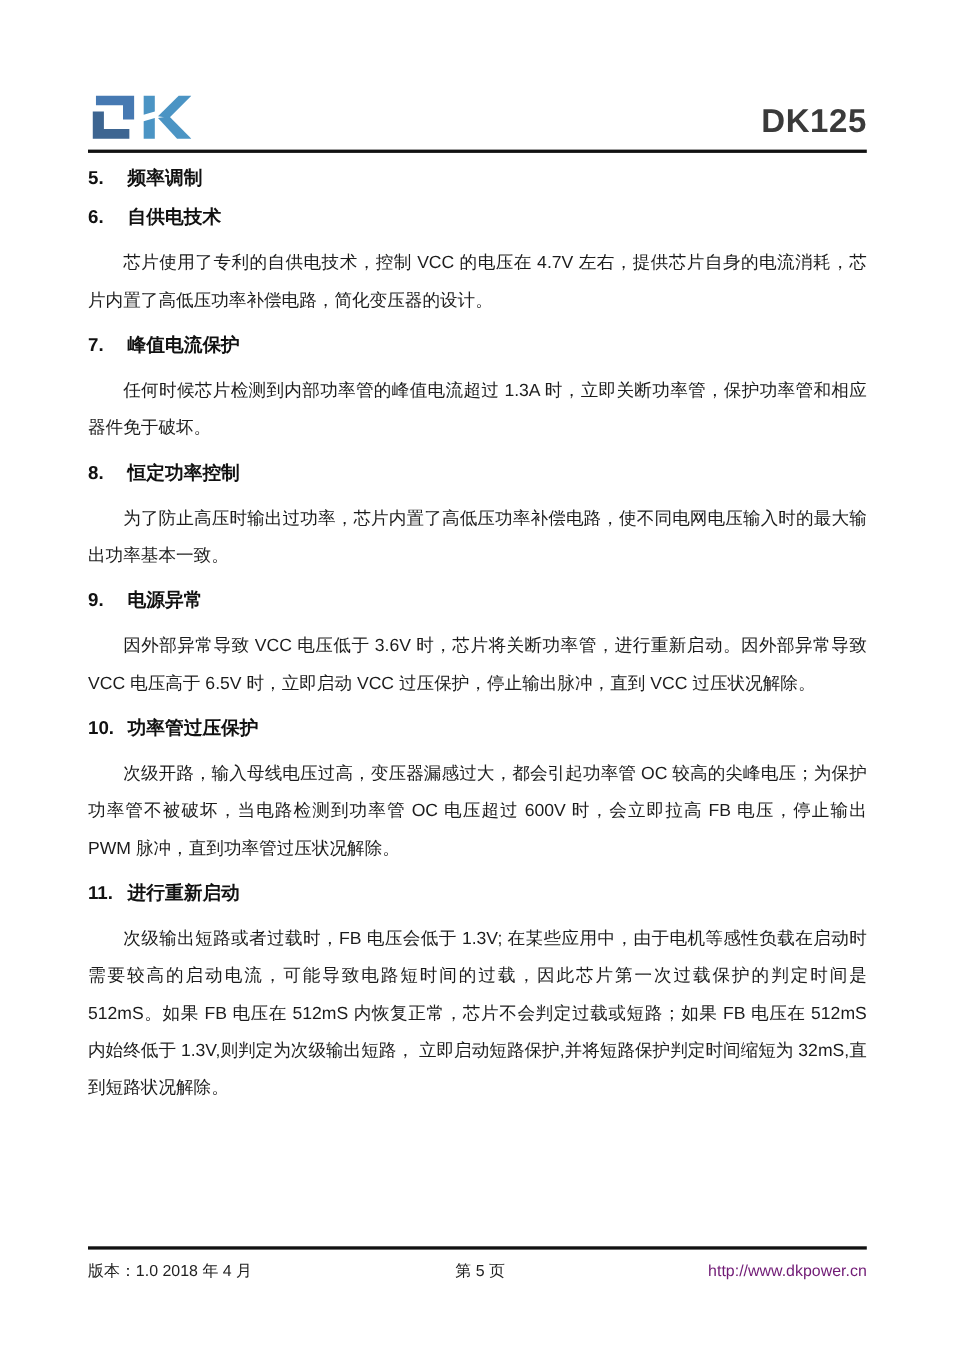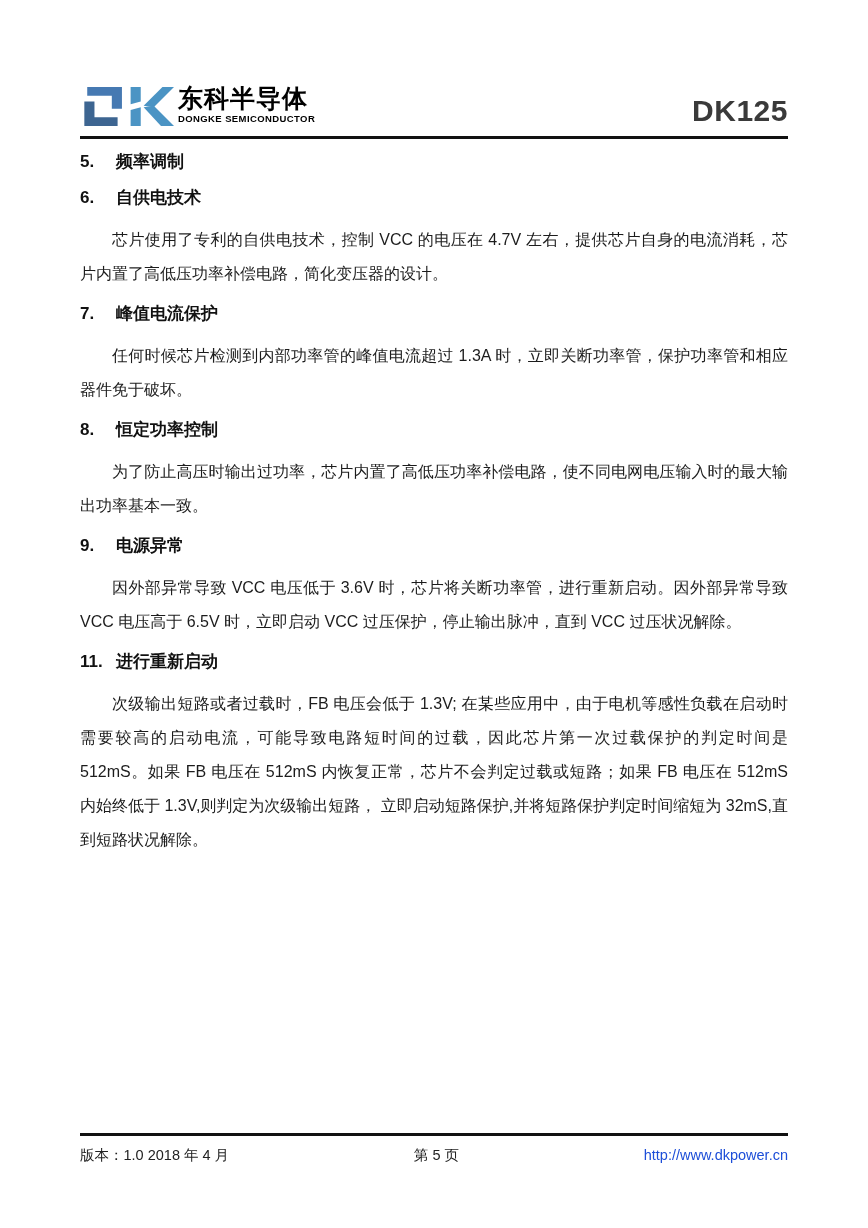--- a/index.html
+++ b/index.html
@@ -100,21 +100,21 @@
     display: flex;
     justify-content: space-between;
     align-items: baseline;
     font-size: 14.5px;
     color: #222222;
   }
   .footer-left { white-space: nowrap; }
   .footer-left .footer-date { margin-left: 0; }
   .footer-center { white-space: nowrap; }
   .footer-right a, .footer-right {
-    color: #1d4ed8;
+    color: #701a75;
     text-decoration: none;
     white-space: nowrap;
     text-align: right;
   }
 </style>
 </head>
 <body>
 
 <div class="page">
   <div class="content">
@@ -122,24 +122,20 @@
     <div class="header">
       <div class="logo">
         <svg class="logo-mark" width="94" height="45" viewBox="0 0 130 62" xmlns="http://www.w3.org/2000/svg">
           <polygon points="10,4 58,4 58,34 44,34 44,16 10,16" fill="#4679b2"></polygon>
           <polygon points="6,24 20,24 20,46 52,46 52,58 6,58" fill="#3d6591"></polygon>
           <polygon points="70,4 84,4 84,24 70,28" fill="#4b94c4"></polygon>
           <polygon points="70,36 84,32 84,58 70,58" fill="#4b94c4"></polygon>
           <polygon points="88,30 114,4 130,4 102,32" fill="#4b94c4"></polygon>
           <polygon points="88,32 102,30 130,58 112,58" fill="#4b94c4"></polygon>
         </svg>
-        <div class="logo-text">
-          <span class="company-cn">东科半导体</span>
-          <span class="company-en">DONGKE SEMICONDUCTOR</span>
-        </div>
       </div>
       <div class="part-number">DK125</div>
     </div>
 
     <div class="section">
       <div class="section-heading">
         <span class="section-number">5.</span>
         <span class="section-title">频率调制</span>
       </div>
     </div>
@@ -169,20 +165,27 @@
     </div>
 
     <div class="section">
       <div class="section-heading">
         <span class="section-number">9.</span>
         <span class="section-title">电源异常</span>
       </div>
       <p class="section-paragraph">因外部异常导致 VCC 电压低于 3.6V 时，芯片将关断功率管，进行重新启动。因外部异常导致 VCC 电压高于 6.5V 时，立即启动 VCC 过压保护，停止输出脉冲，直到 VCC 过压状况解除。</p>
     </div>
 
+    <div class="section">
+      <div class="section-heading">
+        <span class="section-number">10.</span>
+        <span class="section-title">功率管过压保护</span>
+      </div>
+      <p class="section-paragraph">次级开路，输入母线电压过高，变压器漏感过大，都会引起功率管 OC 较高的尖峰电压；为保护功率管不被破坏，当电路检测到功率管 OC 电压超过 600V 时，会立即拉高 FB 电压，停止输出 PWM 脉冲，直到功率管过压状况解除。</p>
+    </div>
 
     <div class="section">
       <div class="section-heading">
         <span class="section-number">11.</span>
         <span class="section-title">进行重新启动</span>
       </div>
       <p class="section-paragraph">次级输出短路或者过载时，FB 电压会低于 1.3V; 在某些应用中，由于电机等感性负载在启动时需要较高的启动电流，可能导致电路短时间的过载，因此芯片第一次过载保护的判定时间是 512mS。如果 FB 电压在 512mS 内恢复正常，芯片不会判定过载或短路；如果 FB 电压在 512mS 内始终低于 1.3V,则判定为次级输出短路， 立即启动短路保护,并将短路保护判定时间缩短为 32mS,直到短路状况解除。</p>
     </div>
 
   </div>

